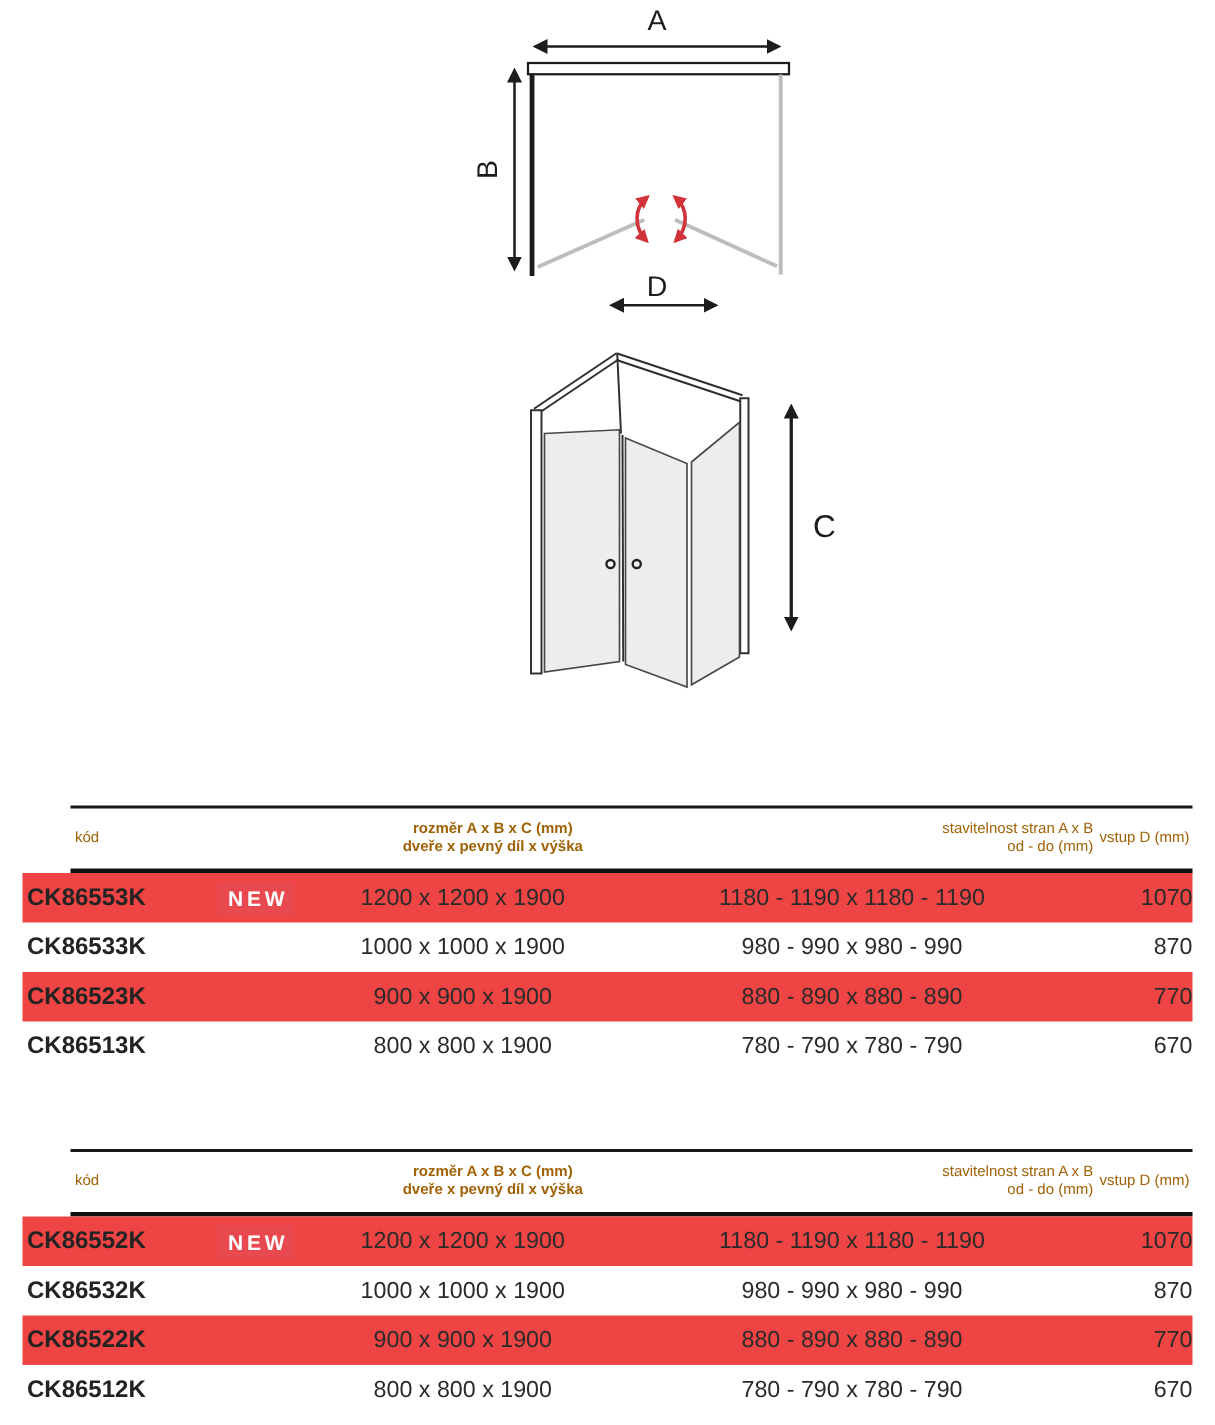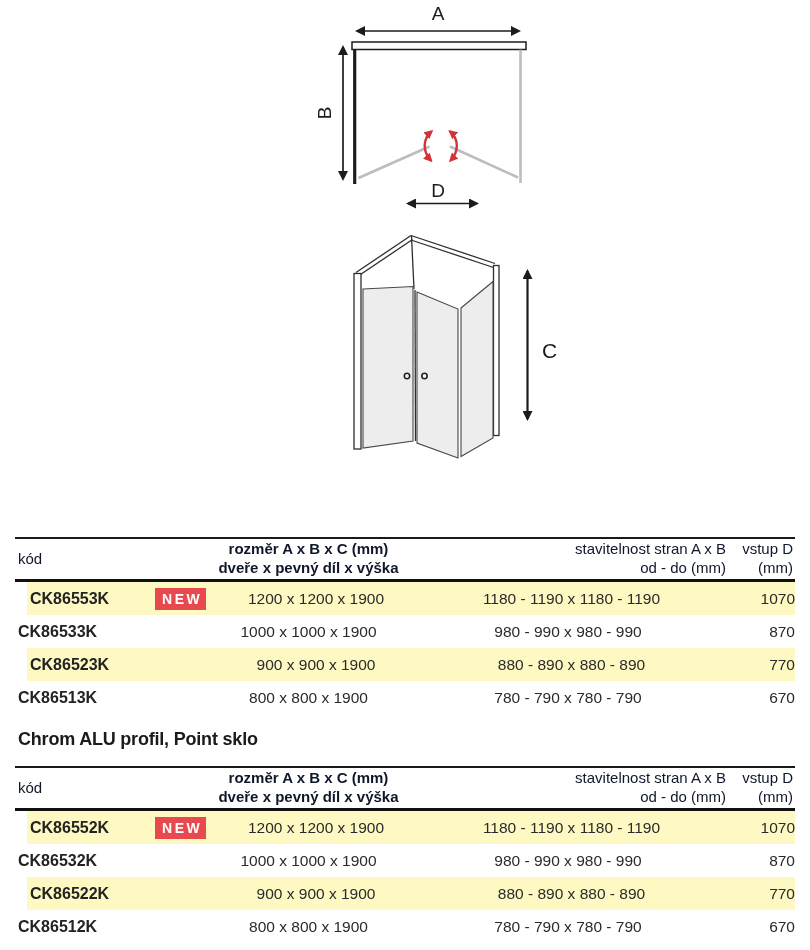--- a/index.html
+++ b/index.html
@@ -24,28 +24,28 @@
   .ec-icon{display:flex;align-items:center;gap:3px;}
   .ec-box{width:21px;height:21px;border:1.7px solid #111;border-radius:5px;
           display:flex;align-items:center;justify-content:center;background:#fff;}
   .ec-text{font-size:6.8px;font-weight:700;line-height:1.08;color:#111;letter-spacing:0;}
 
   
   .spec-table{position:absolute;left:15px;width:780px;}
   #table1{top:537px;}
   #table2{top:766px;}
   .thead{display:flex;align-items:center;height:40px;border-top:2px solid #191919;
-         border-bottom:3px solid #111;font-size:15px;color:#0f172a;line-height:1.25;}
+         border-bottom:3px solid #111;font-size:10px;color:#a16207;line-height:1.25;margin-left:32px;}
   .th,.td{box-sizing:border-box;}
   .th.code{width:192px;text-align:left;padding-left:3px;}
   .th.size{width:203px;text-align:center;font-weight:bold;}
   .th.adjust{width:316px;text-align:right;}
   .th.entry{width:69px;text-align:right;padding-right:2px;}
   .trow{display:flex;align-items:center;height:33px;font-size:15.5px;color:#2a2a2a;}
-  .trow.alt{background:#fef9c3;margin-left:12px;}
+  .trow.alt{background:#ef4444;}
   .td.code{width:130px;padding-left:3px;font-weight:700;font-size:16px;color:#232323;}
   .td.badge{width:62px;}
   .td.size{width:203px;text-align:center;}
   .td.adjust{width:316px;text-align:center;}
   .td.entry{width:69px;text-align:right;}
   .new-badge{display:inline-block;background:#e8494f;color:#fff;font-weight:700;
              font-size:14px;letter-spacing:2.5px;padding:4px 4px 4px 7px;line-height:1;}
 </style>
 </head>
 <body>
@@ -145,23 +145,20 @@
     </div>
     <div class="trow">
       <div class="td code">CK86513K</div>
       <div class="td badge"></div>
       <div class="td size">800 x 800 x 1900</div>
       <div class="td adjust">780 - 790 x 780 - 790</div>
       <div class="td entry">670</div>
     </div>
   </div>
 
-  <div class="heading" id="heading2">
-    <span>Chrom ALU profil, Point sklo</span>
-  </div>
 
   <div class="spec-table" id="table2">
     <div class="thead">
       <div class="th code">kód</div>
       <div class="th size">
         <div>rozměr A x B x C (mm)</div>
         <div>dveře x pevný díl x výška</div>
       </div>
       <div class="th adjust">
         <div>stavitelnost stran A x B</div>

